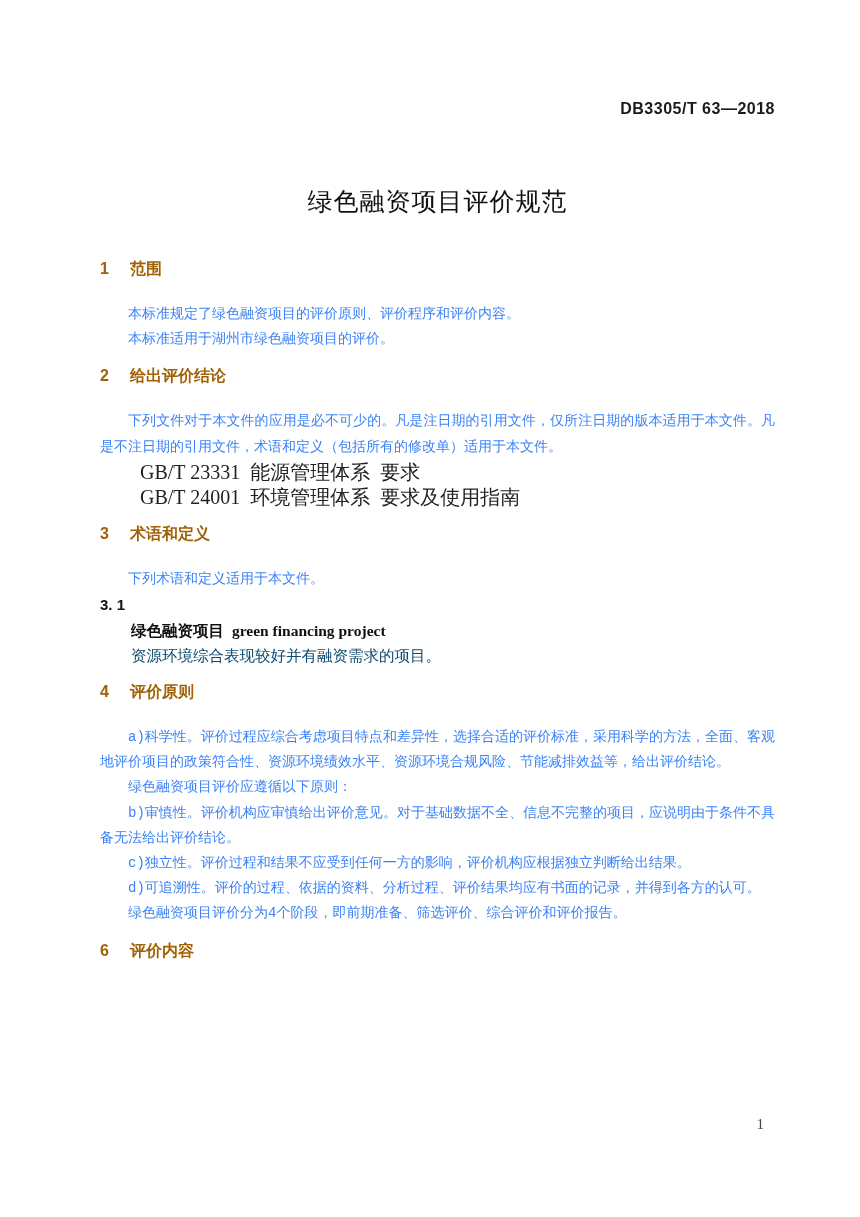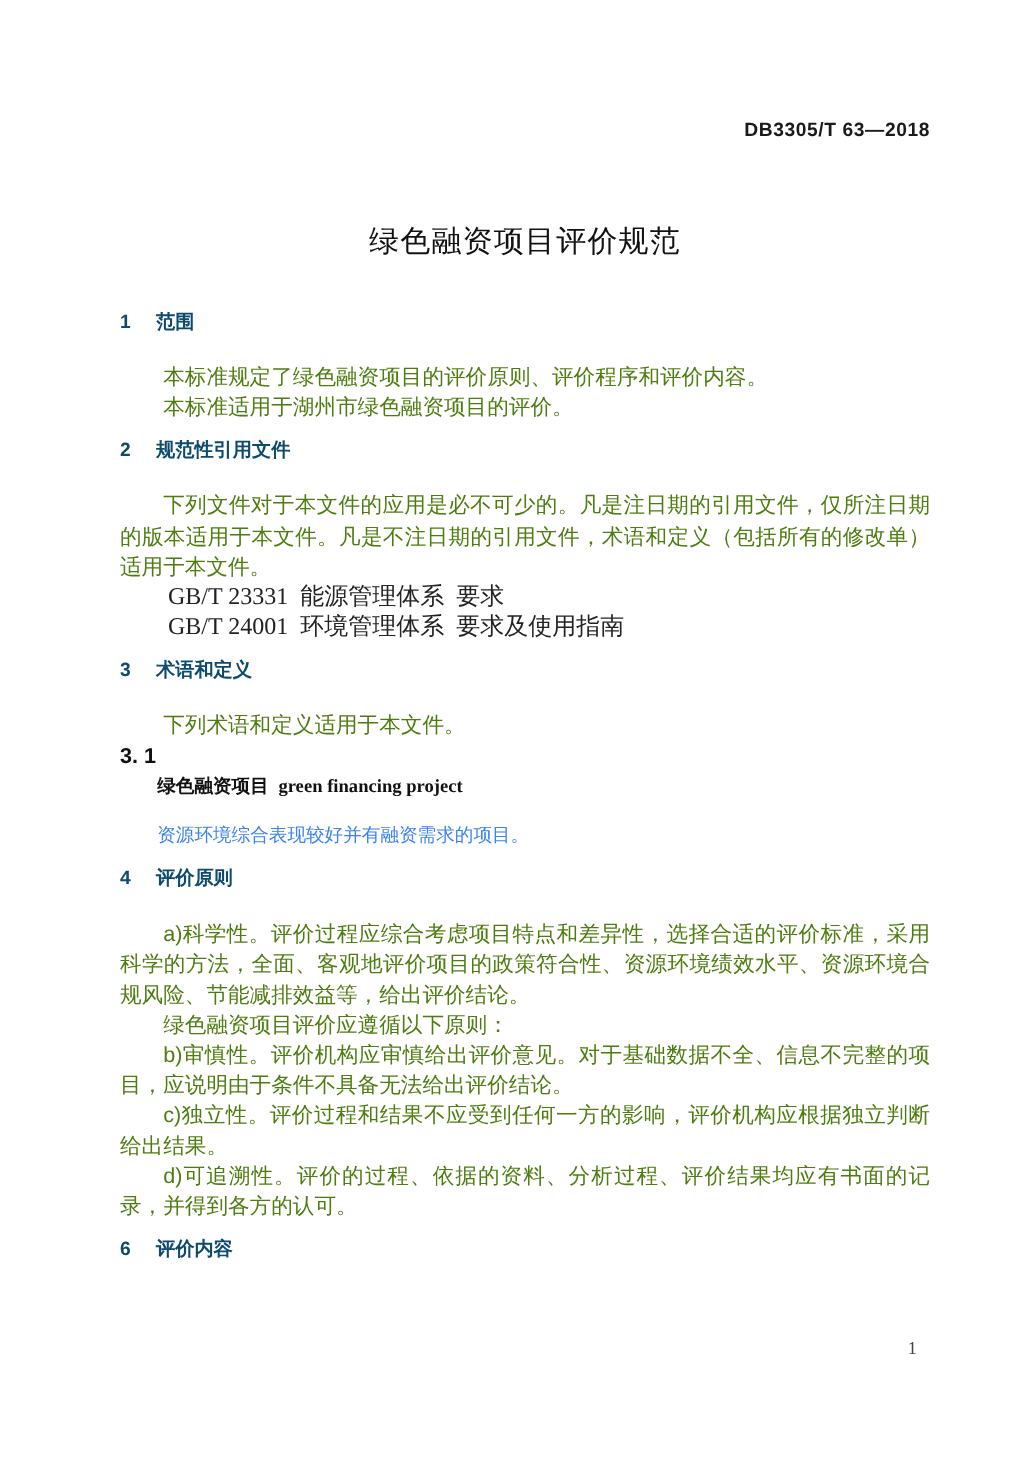--- a/index.html
+++ b/index.html
@@ -36,67 +36,67 @@
     letter-spacing: 1px;
     color: #111111;
   }
 
   .sec-heading {
     margin: 14px 0 23px 0;
     font-family: "Liberation Sans", sans-serif;
     font-weight: 700;
     font-size: 16px;
     line-height: 20px;
-    color: #0c4a6e;
+    color: #a16207;
   }
   .sec-heading.first { margin-top: 43px; }
   .sec-num { display: inline-block; min-width: 30px; }
 
   p.body {
     margin: 0;
-    font-family: Liberation Sans, sans-serif;
-    font-size: 18px;
+    font-family: Liberation Mono, monospace;
+    font-size: 14px;
     line-height: 25.2px;
     text-indent: 2em;
     text-align: justify;
-    color: #4d7c0f;
+    color: #3b82f6;
   }
 
   .ref-line {
     margin: 0 0 0 2em;
     font-family: "Liberation Serif", serif;
     font-size: 20px;
     line-height: 25.2px;
     white-space: pre-wrap;
     color: #222222;
   }
 
   .clause-num {
     margin: 0;
     font-family: "Liberation Sans", sans-serif;
     font-weight: 700;
-    font-size: 18px;
+    font-size: 15px;
     line-height: 25.2px;
     color: #111111;
   }
 
   .term-line {
     margin: 0 0 0 2em;
     font-size: 15.5px;
     line-height: 25.2px;
   }
   .term-cn { font-family: Liberation Serif, serif; font-weight: 700; color: #111111; }
   .term-en { font-family: Liberation Serif, serif; font-weight: 700; margin-left: 8px; color: #111111; }
 
   .definition {
-    margin: 16px 0 0 2em;
+    margin: 0 0 0 2em;
     font-family: "Liberation Serif", serif;
     font-size: 15.5px;
     line-height: 25.2px;
-    color: #3b82f6;
+    color: #0c4a6e;
   }
 
   .page-number {
     position: absolute;
     top: 1117px;
     right: 96px;
     font-family: "Liberation Serif", serif;
     font-size: 15px;
     line-height: 15px;
     color: #444444;
@@ -112,21 +112,21 @@
 
     <h1 class="doc-title">绿色融资项目评价规范</h1>
 
     <h2 class="sec-heading first">
       <span class="sec-num">1</span><span>范围</span>
     </h2>
     <p class="body">本标准规定了绿色融资项目的评价原则、评价程序和评价内容。</p>
     <p class="body">本标准适用于湖州市绿色融资项目的评价。</p>
 
     <h2 class="sec-heading">
-      <span class="sec-num">2</span><span>规范性引用文件</span>
+      <span class="sec-num">2</span><span>给出评价结论</span>
     </h2>
     <p class="body">下列文件对于本文件的应用是必不可少的。凡是注日期的引用文件，仅所注日期的版本适用于本文件。凡是不注日期的引用文件，术语和定义（包括所有的修改单）适用于本文件。</p>
     <p class="ref-line">GB/T 23331  能源管理体系  要求</p>
     <p class="ref-line">GB/T 24001  环境管理体系  要求及使用指南</p>
 
     <h2 class="sec-heading">
       <span class="sec-num">3</span><span>术语和定义</span>
     </h2>
     <p class="body">下列术语和定义适用于本文件。</p>
     <p class="clause-num">3. 1</p>
@@ -137,20 +137,21 @@
 
     <h2 class="sec-heading">
       <span class="sec-num">4</span><span>评价原则</span>
     </h2>
     <p class="body">a)科学性。评价过程应综合考虑项目特点和差异性，选择合适的评价标准，采用科学的方法，全面、客观地评价项目的政策符合性、资源环境绩效水平、资源环境合规风险、节能减排效益等，给出评价结论。</p>
     <p class="body">绿色融资项目评价应遵循以下原则：</p>
     <p class="body">b)审慎性。评价机构应审慎给出评价意见。对于基础数据不全、信息不完整的项目，应说明由于条件不具备无法给出评价结论。</p>
     <p class="body">c)独立性。评价过程和结果不应受到任何一方的影响，评价机构应根据独立判断给出结果。</p>
     <p class="body">d)可追溯性。评价的过程、依据的资料、分析过程、评价结果均应有书面的记录，并得到各方的认可。</p>
 
+    <p class="body">绿色融资项目评价分为4个阶段，即前期准备、筛选评价、综合评价和评价报告。</p>
 
     <h2 class="sec-heading">
       <span class="sec-num">6</span><span>评价内容</span>
     </h2>
 
   </div>
 
   <div class="page-number">1</div>
 </div>
 

